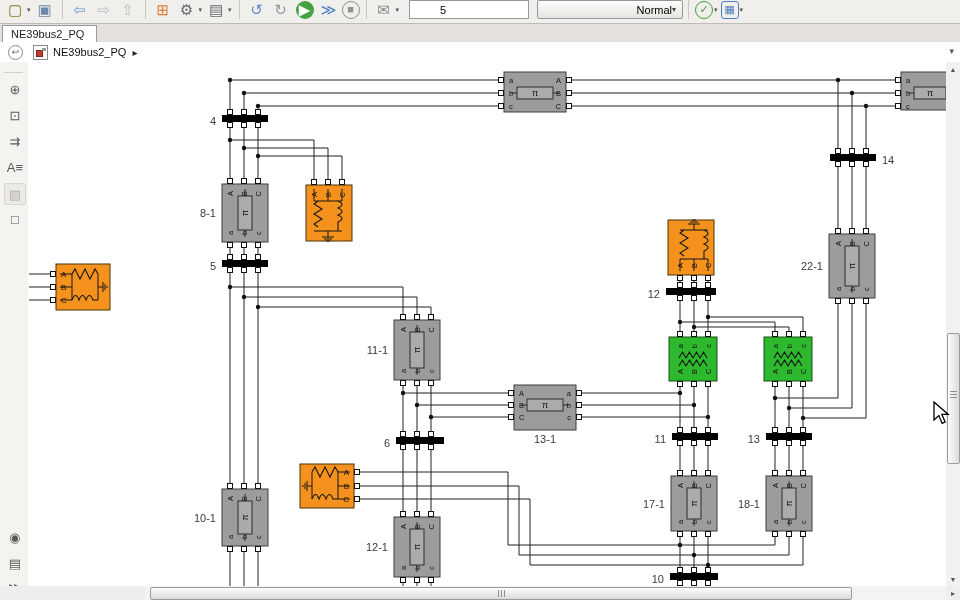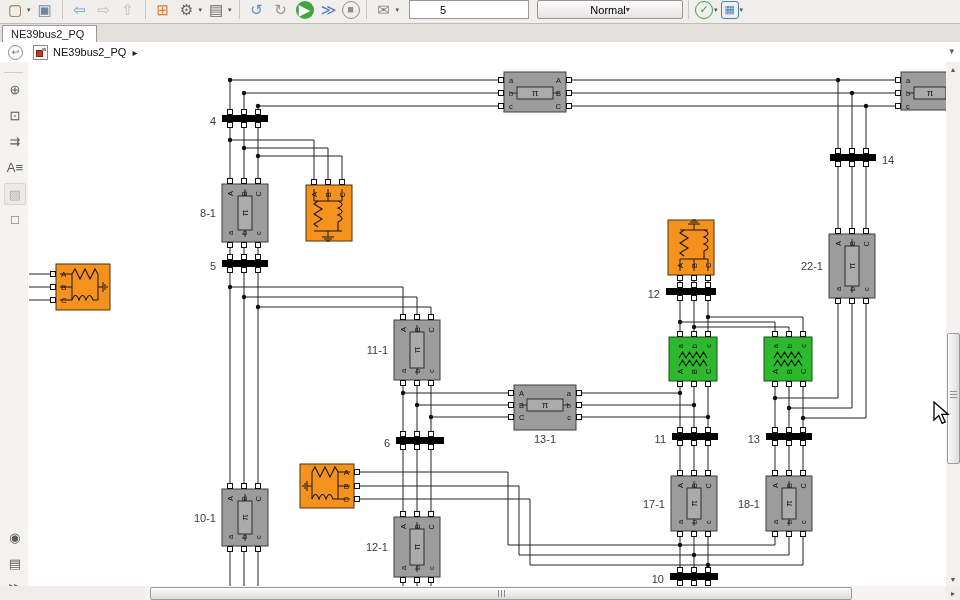--- a/index.html
+++ b/index.html
@@ -12,21 +12,21 @@
     margin:0 1px;font-size:15px;line-height:1;cursor:default;position:relative;top:-2px;}
   .tb-btn.round{border-radius:50%;width:18px;height:18px;min-width:18px;margin:0 3px;}
   .tb-btn.ring{border:1.5px solid currentColor;border-radius:50%;width:16px;height:16px;min-width:16px;font-size:11px;}
   .tb-btn.box{border:1.5px solid currentColor;border-radius:3px;width:16px;height:16px;min-width:16px;font-size:11px;}
   .tb-caret{font-size:7px;color:#555;margin:0 2px 0 0;position:relative;top:-2px;}
   .tb-sep{width:1px;height:19px;background:#c9c7c2;margin:0 5px;position:relative;top:-2px;}
   .tb-input{width:86px;height:15px;border:1px solid #999;font-size:11px;padding-left:30px;
     background:#fff;margin-left:8px;position:relative;top:-2px;font-family:"Liberation Sans",sans-serif;}
   .tb-select{width:132px;height:17px;border:1px solid #979797;border-radius:2px;
     background:linear-gradient(#fefefe,#e6e4e0);font-size:11px;display:flex;align-items:center;
-    padding:0 6px;justify-content:center;margin-left:8px;position:relative;top:-2px;}
+    padding:0 6px;justify-content:flex-end;margin-left:8px;position:relative;top:-2px;}
   
   .tabbar{position:absolute;left:0;top:24px;width:960px;height:18px;background:#e4e1dd;}
   .tab{position:absolute;left:2px;top:1px;height:17px;background:#fff;border:1px solid #9a9a9a;border-bottom:none;
     font-size:11px;color:#222;padding:2px 12px 0 8px;box-sizing:border-box;}
   
   .crumbbar{position:absolute;left:0;top:42px;width:960px;height:20px;background:#fff;
     border-bottom:1px solid #d6d4d0;display:flex;align-items:center;}
   .crumb-back{width:13px;height:13px;border:1px solid #8a8a8a;border-radius:50%;color:#6a6a6a;
     font-size:9px;display:flex;align-items:center;justify-content:center;margin:0 10px 0 8px;}
   .model-ico{width:13px;height:13px;border:1px solid #8a8a8a;background:#fdfdfd;position:relative;margin-right:5px;}

